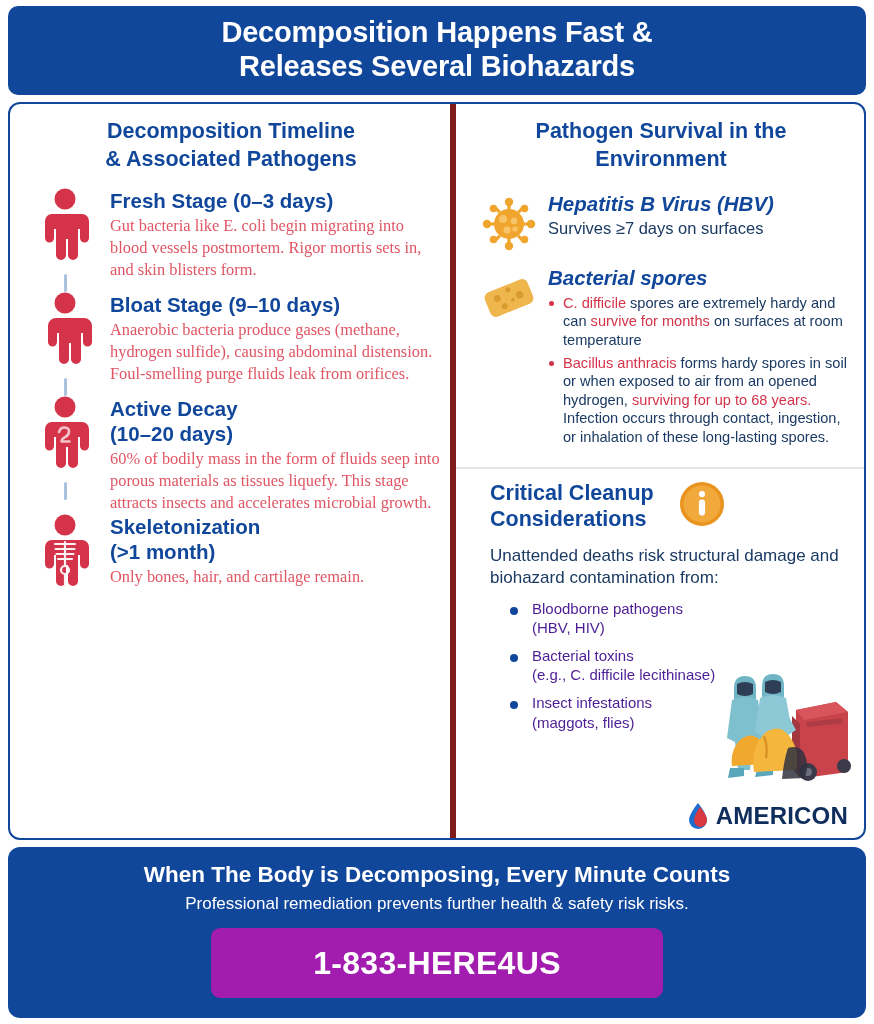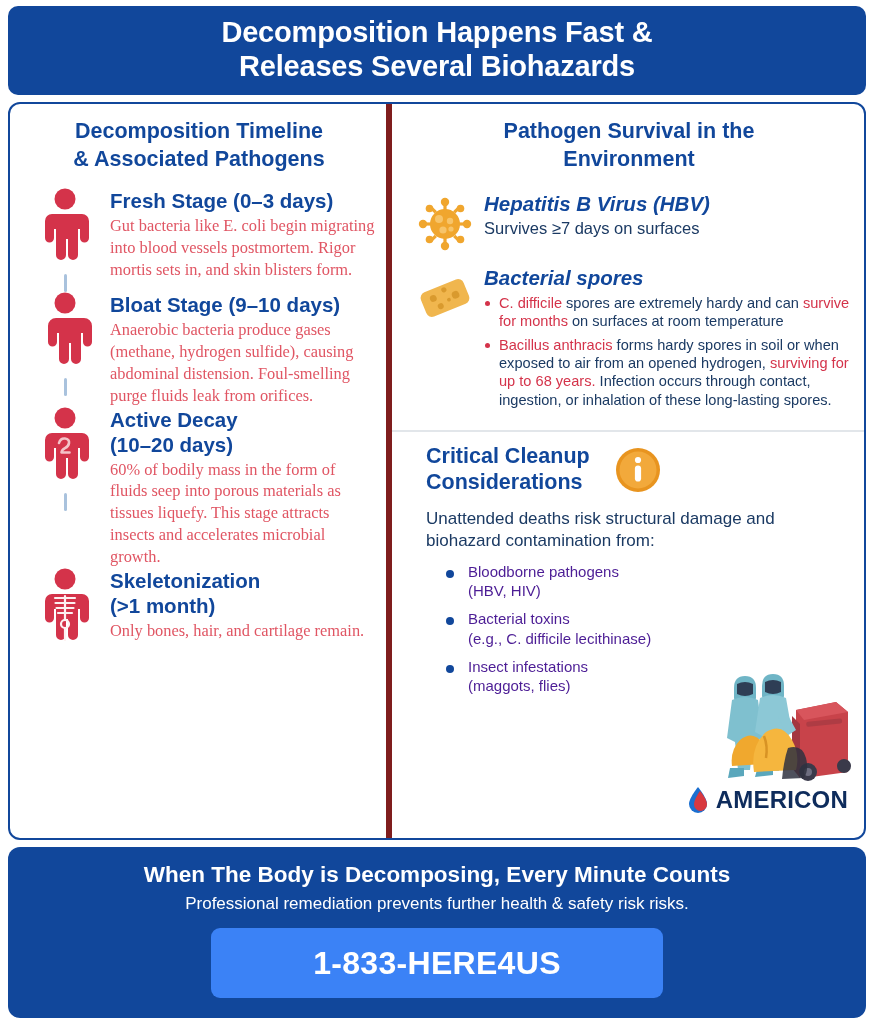--- a/index.html
+++ b/index.html
@@ -37,21 +37,21 @@
   .card {
     margin-top: 7px;
     flex: 1 1 auto;
     border: 2px solid #11479B;
     border-radius: 12px;
     background: #ffffff;
     display: flex;
     overflow: hidden;
     position: relative;
   }
-  .col-left  { width: 376px; padding: 14px 10px 24px 12px; position: relative; }
+  .col-left  { width: 440px; padding: 14px 10px 24px 12px; position: relative; }
   .col-right { flex: 1; padding: 14px 12px 6px 14px; position: relative;
                border-left: 6px solid #7f1d1d; display: flex; flex-direction: column; }
 
   .col-heading {
     color: #11479B;
     font-size: 21.5px;
     font-weight: bold;
     text-align: center;
     line-height: 1.3;
     margin-bottom: 14px;
@@ -144,21 +144,21 @@
   .hl { color: #D4334A; }
 
   .right-divider {
     border-top: 2px solid #e2e6ea;
     margin: 2px -12px 12px -14px;
   }
 
   
   .cleanup { position: relative; flex: 1; }
   .cleanup-head {
-    display: flex; align-items: center; gap: 25px;
+    display: flex; align-items: flex-start; gap: 25px;
     padding-left: 20px;
   }
   .cleanup-title {
     color: #11479B;
     font-size: 21.5px; font-weight: bold;
     line-height: 1.2;
   }
   .info-icon { width: 46px; height: 46px; flex: 0 0 46px; }
   .cleanup-lead {
     color: #1b3a63;
@@ -185,21 +185,21 @@
   }
   .cleanup-list li .sub { display: block; }
 
   .workers-art {
     position: absolute;
     right: -4px; bottom: 36px;
     width: 152px; height: 130px;
   }
   .brand {
     position: absolute;
-    right: 4px; bottom: 18px;
+    right: 4px; bottom: 2px;
     display: flex; align-items: flex-start; gap: 5px;
   }
   .brand-mark { width: 24px; height: 28px; }
   .brand-text {
     color: #0E2C5C;
     font-size: 24px;
     font-weight: bold;
     letter-spacing: 0.2px;
   }
 
@@ -220,21 +220,21 @@
   }
   .footer-sub {
     color: #ffffff;
     font-size: 17px;
     margin-top: 6px;
     line-height: 1.2;
   }
   .cta {
     margin: 14px auto 0 auto;
     width: 452px; height: 70px;
-    background: #3b82f6;
+    background: #a21caf;
     border-radius: 9px;
     display: flex; align-items: center; justify-content: center;
     cursor: pointer;
   }
   .cta-text {
     color: #ffffff;
     font-size: 32px;
     font-weight: bold;
     letter-spacing: 0.3px;
   }

